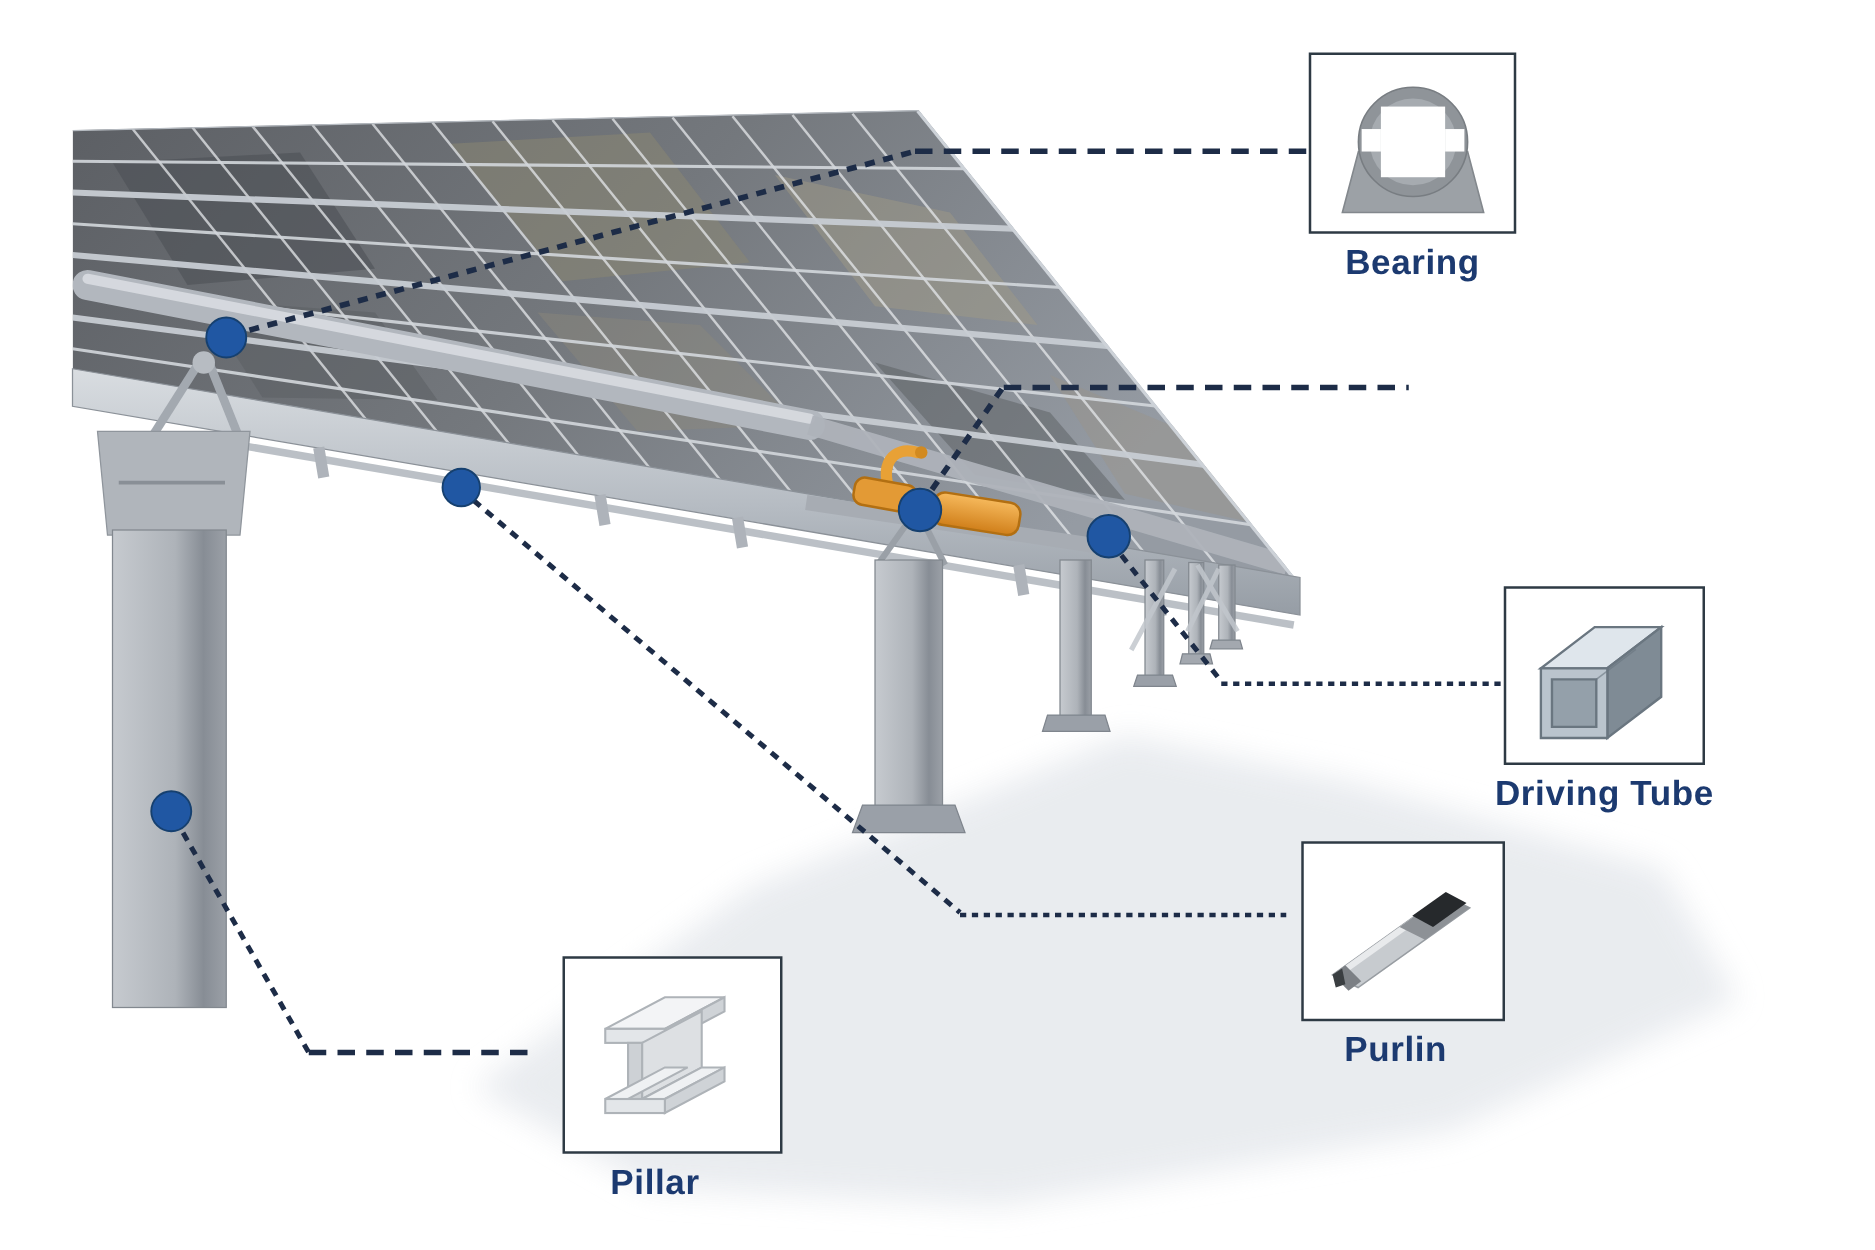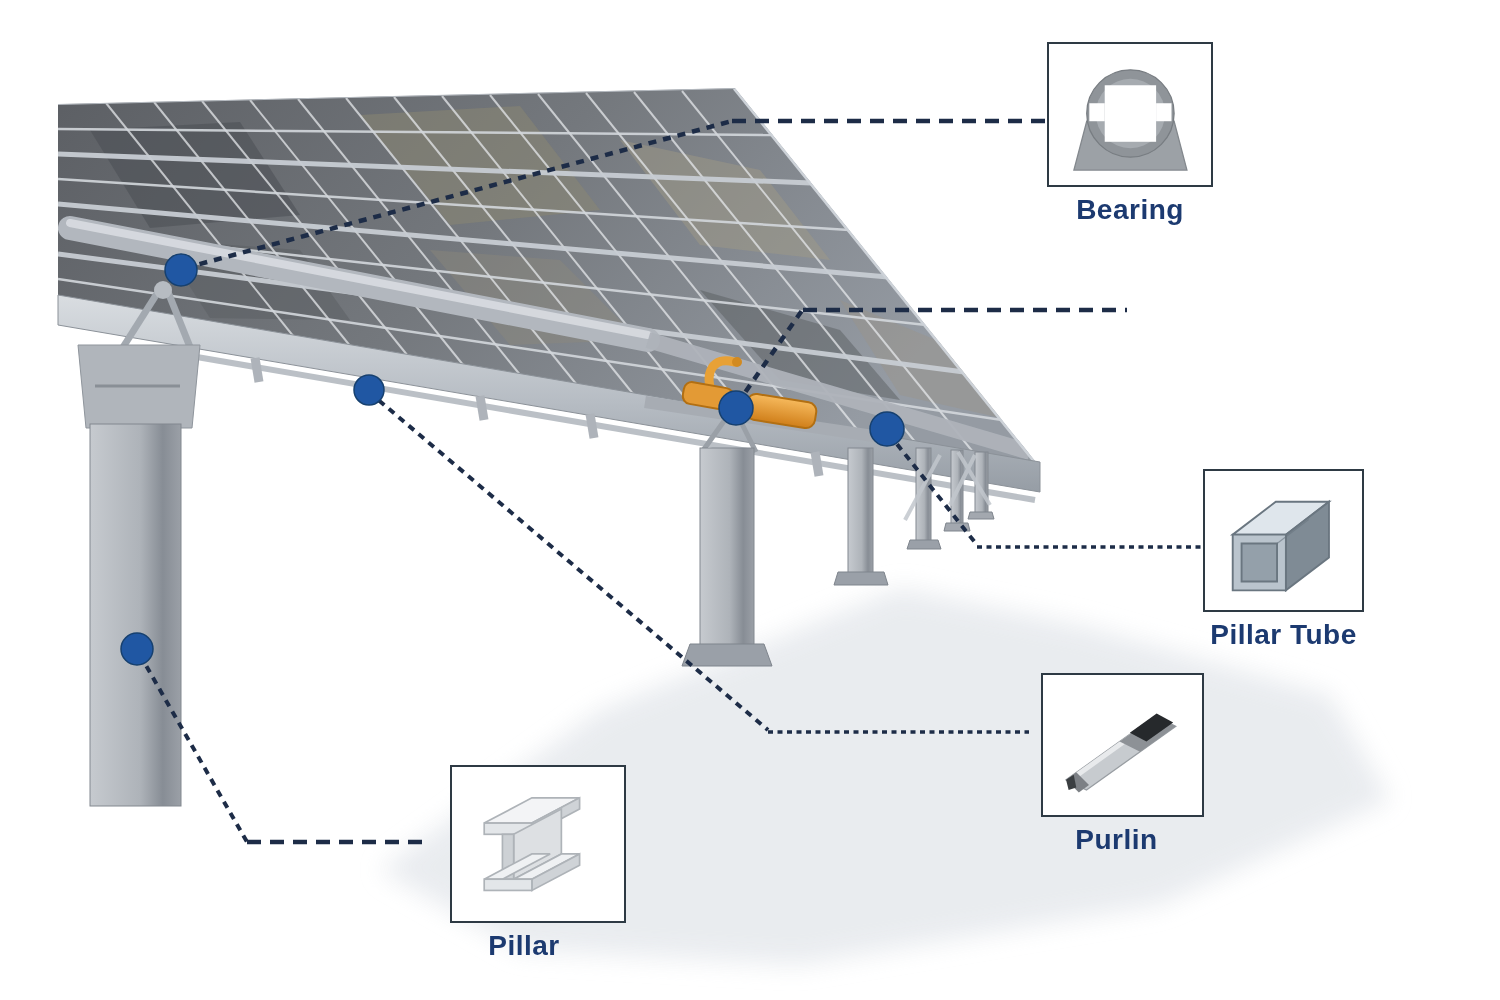--- a/index.html
+++ b/index.html
@@ -194,21 +194,21 @@
   <div class="callout" style="left:1203px;top:469px;width:161px;height:143px;">
     <div class="box">
       <svg viewBox="0 0 100 90">
         <polygon points="10,40 52,40 86,14 44,14" fill="#dfe6ec" stroke="#6a7680" stroke-width="1.5"></polygon>
         <polygon points="52,40 86,14 86,58 52,84" fill="#7f8b95" stroke="#6a7680" stroke-width="1.5"></polygon>
         <polygon points="10,40 52,40 52,84 10,84" fill="#bac4cd" stroke="#6a7680" stroke-width="1.5"></polygon>
         <polygon points="17,47 45,47 45,77 17,77" fill="#94a0aa" stroke="#6a7680" stroke-width="1.5"></polygon>
         <line x1="45" y1="47" x2="70" y2="28" stroke="#6a7680" stroke-width="1" opacity="0.6"></line>
       </svg>
     </div>
-    <div class="lbl">Pillar Tube</div>
+    <div class="lbl">Driving Tube</div>
   </div>
 
   <div class="callout" style="left:1029px;top:673px;width:163px;height:144px;padding-left:12px;">
     <div class="box">
       <svg viewBox="0 0 100 90">
         <polygon points="6,72 76,22 92,30 22,80" fill="#c7cbcf" stroke="#989da2"></polygon>
         <polygon points="6,72 76,22 80,24 10,74" fill="#e8eaec"></polygon>
         <polygon points="48,42 76,22 92,30 64,50" fill="#8d9196"></polygon>
         <polygon points="56,35 77,20 90,27 69,42" fill="#26292c"></polygon>
         <polygon points="6,72 14,66 24,76 16,82" fill="#7c8085"></polygon>

